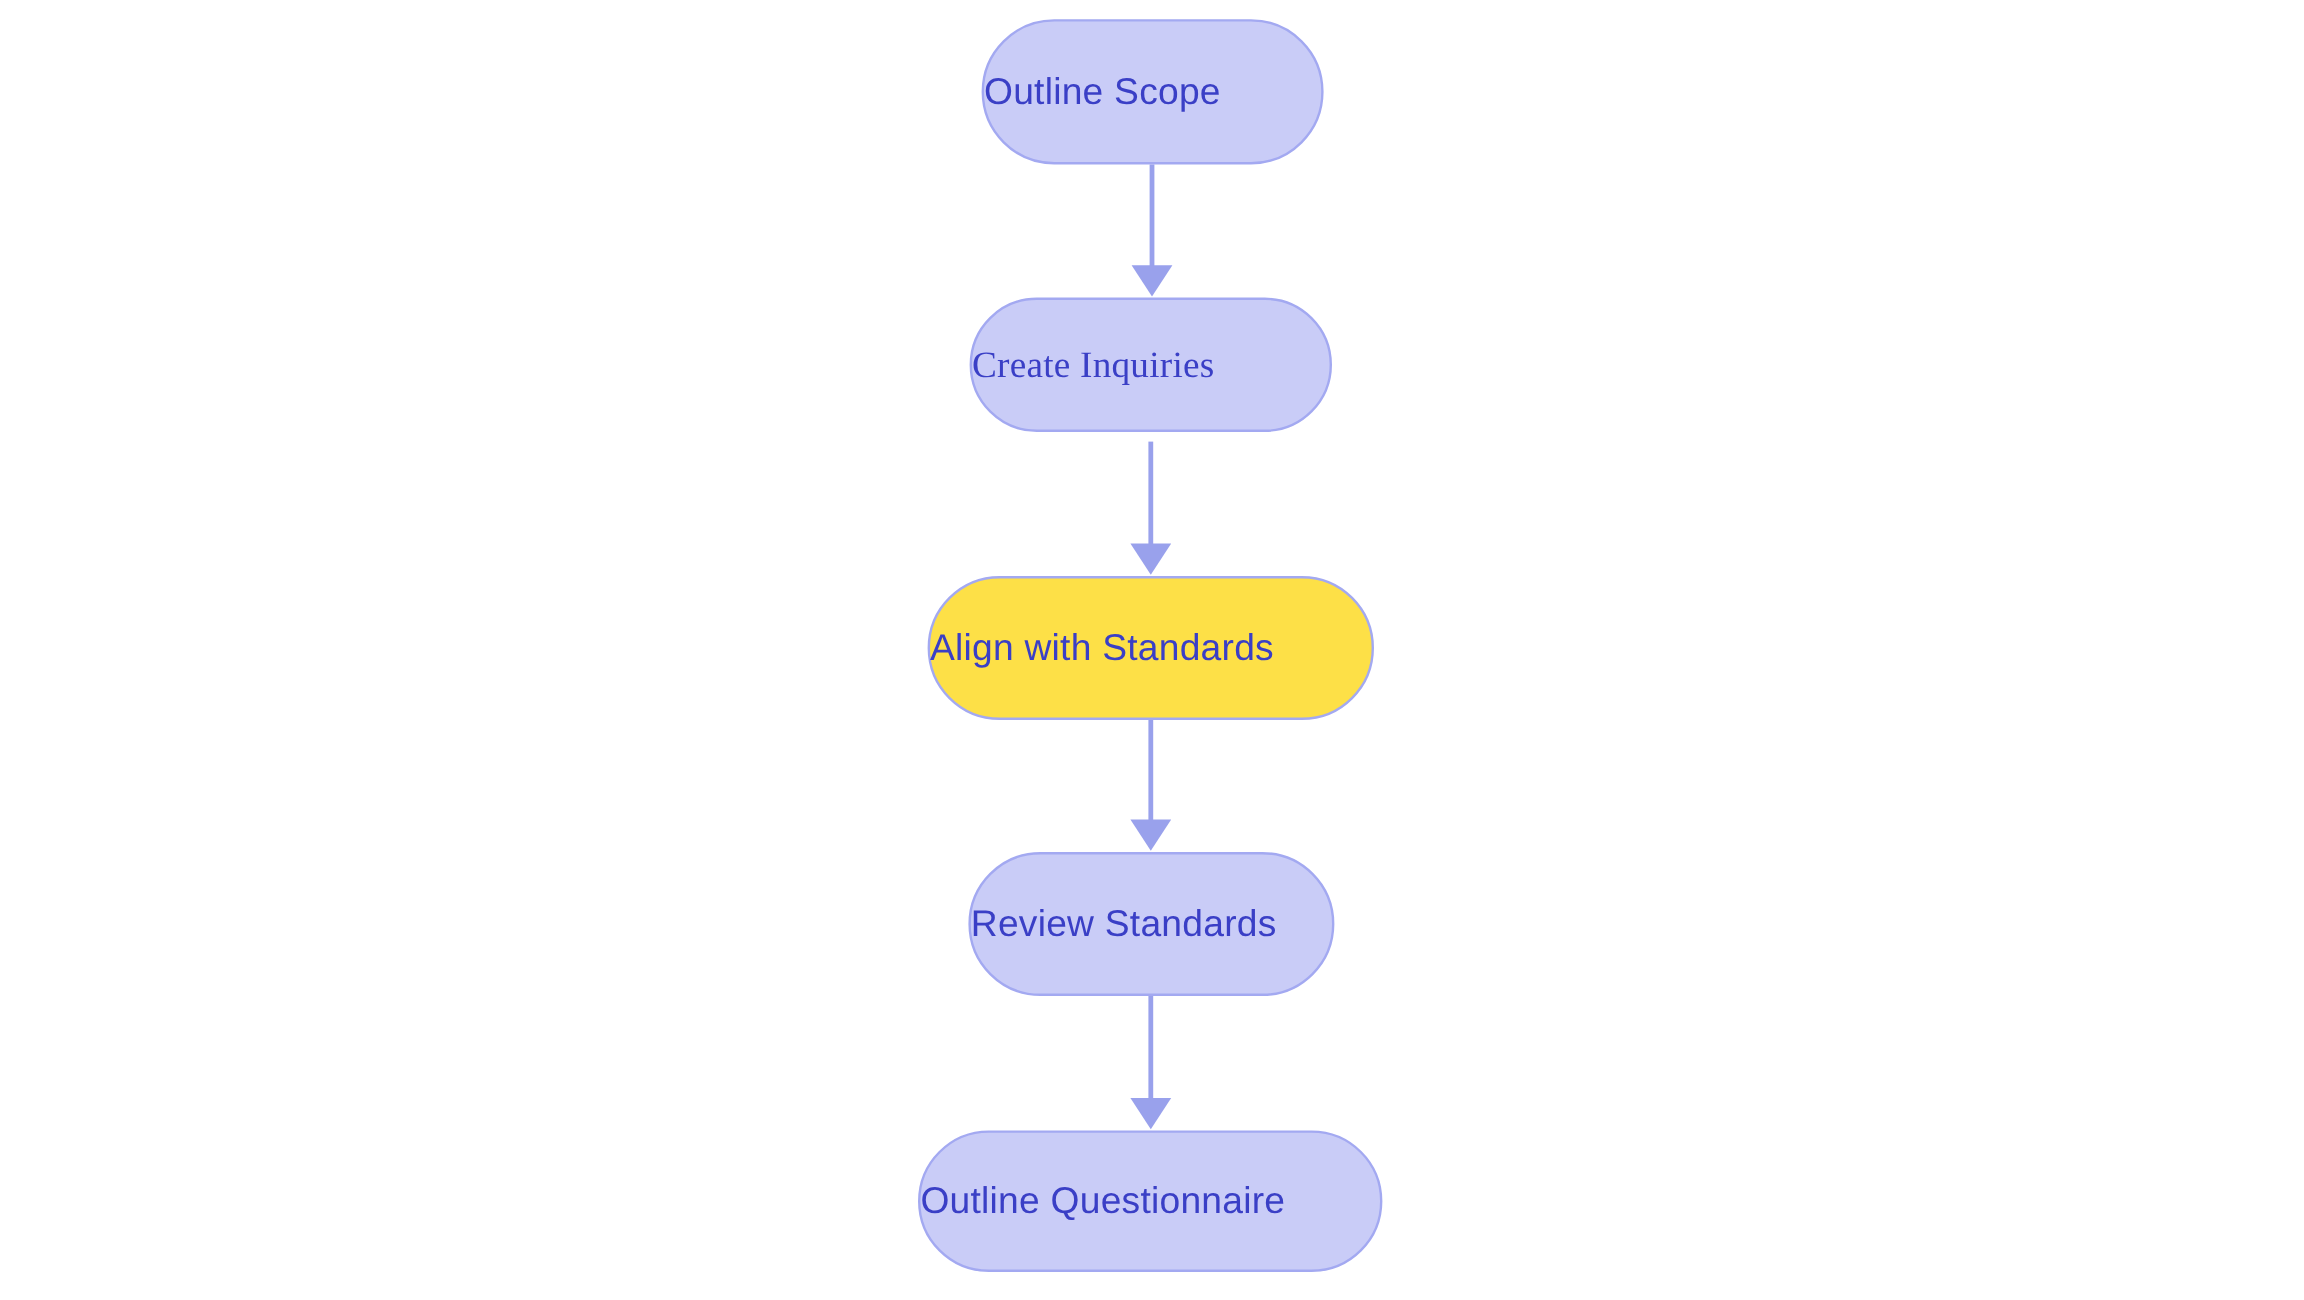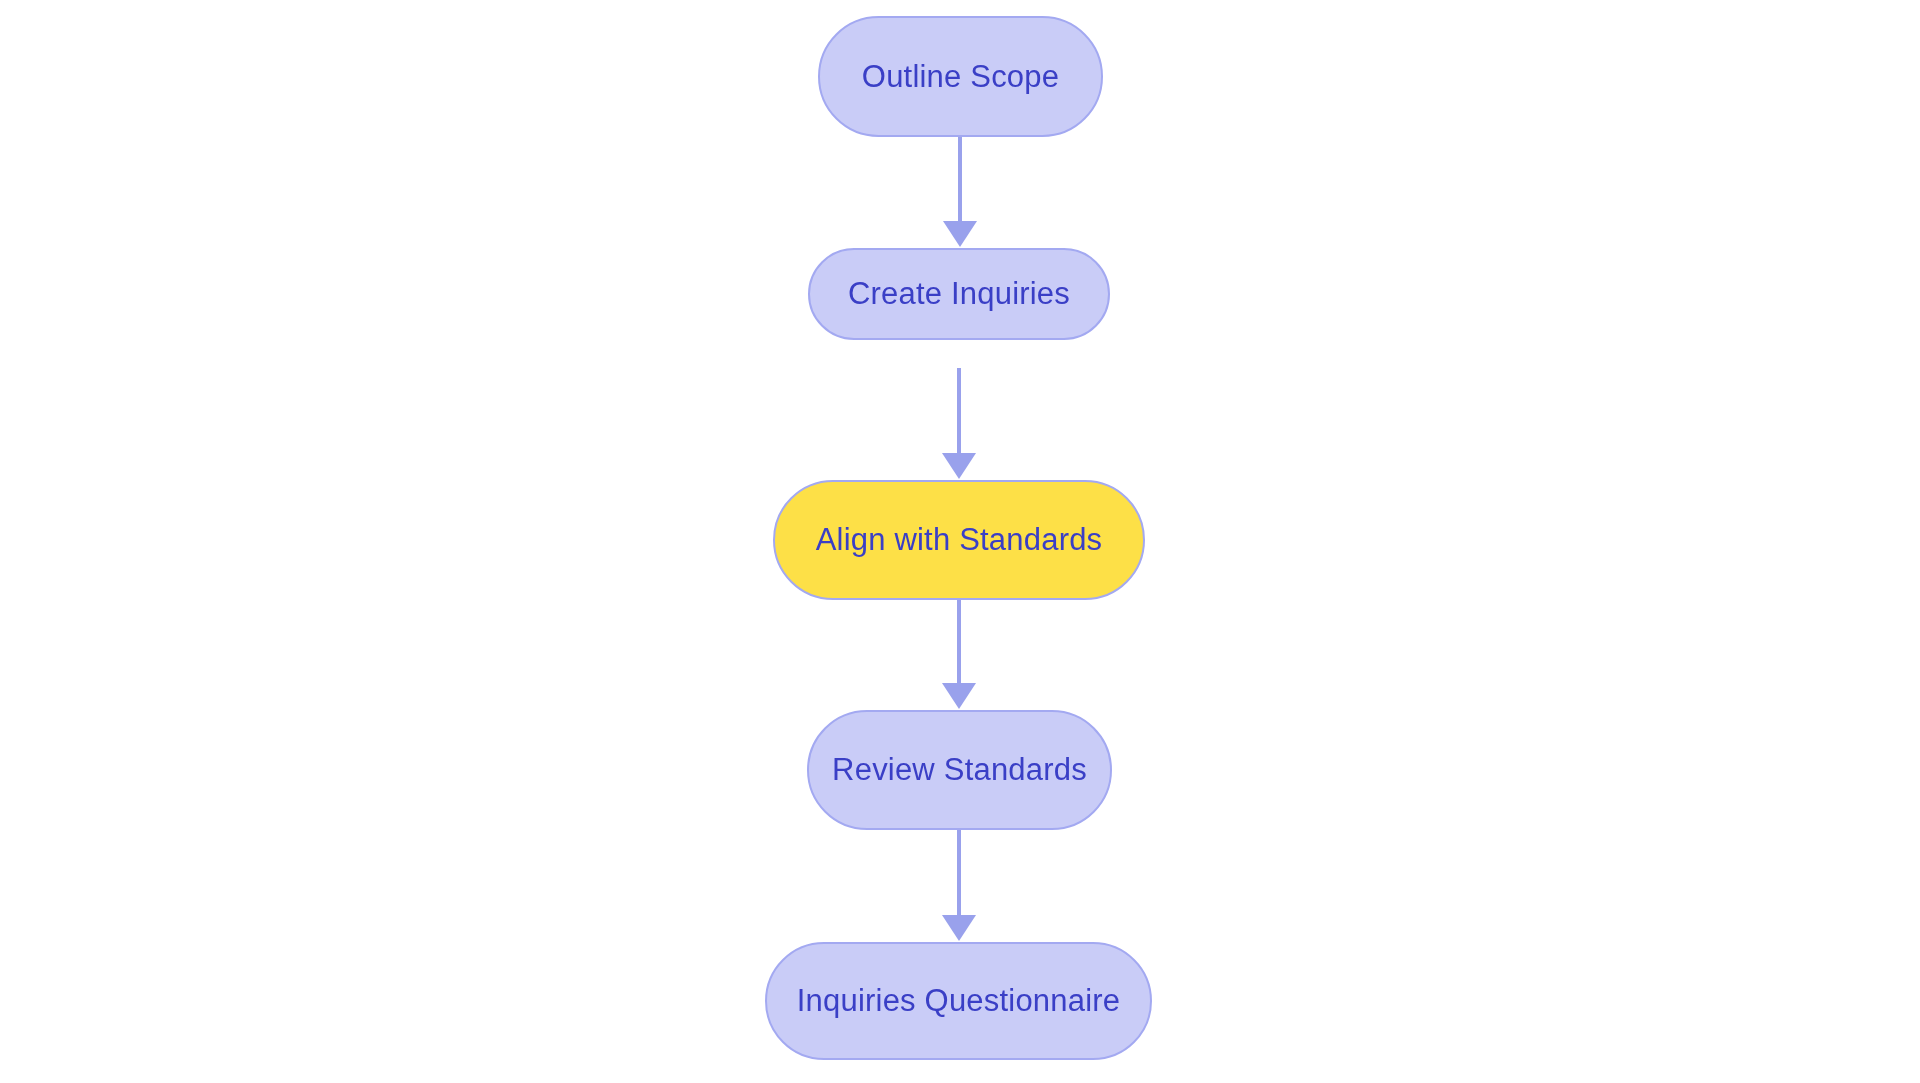--- a/index.html
+++ b/index.html
@@ -25,21 +25,20 @@
     height: 1083px;
     pointer-events: none;
   }
   .flow-node {
     position: absolute;
     box-sizing: border-box;
     border-radius: 999px;
     border: 2px solid transparent;
     display: flex;
     align-items: center;
-    justify-content: center;
     text-align: center;
   }
   .flow-node .node-label {
     font-size: 31px;
     font-weight: 400;
     letter-spacing: 0.2px;
     line-height: 1.2;
     white-space: nowrap;
   }
 </style>
@@ -62,26 +61,26 @@
       </g>
       <g>
         <line x1="959" x2="959" y1="830" y2="917" stroke="#99a1ec" stroke-width="4"></line>
         <polygon points="942,915 976,915 959,941" fill="#99a1ec"></polygon>
       </g>
     </svg>
   <div id="nodes-layer">
       <div class="flow-node" style="left: 818px; top: 16px; width: 285px; height: 121px; background: rgb(201, 204, 247); border-color: rgb(163, 169, 241);">
         <span class="node-label" style="color: rgb(58, 63, 198);">Outline Scope</span>
       </div>
-      <div class="flow-node" style="left: 808px; top: 248px; width: 302px; height: 92px; background: rgb(201, 204, 247); border-color: rgb(163, 169, 241);">
+      <div class="flow-node" style="left: 808px; top: 248px; width: 302px; height: 112px; background: rgb(201, 204, 247); border-color: rgb(163, 169, 241); font-family: Liberation Serif, serif;">
         <span class="node-label" style="color: rgb(58, 63, 198);">Create Inquiries</span>
       </div>
       <div class="flow-node" style="left: 773px; top: 480px; width: 372px; height: 120px; background: #fde047; border-color: rgb(163, 169, 241);">
         <span class="node-label" style="color: rgb(58, 63, 198);">Align with Standards</span>
       </div>
       <div class="flow-node" style="left: 807px; top: 710px; width: 305px; height: 120px; background: rgb(201, 204, 247); border-color: rgb(163, 169, 241);">
         <span class="node-label" style="color: rgb(58, 63, 198);">Review Standards</span>
       </div>
       <div class="flow-node" style="left: 765px; top: 942px; width: 387px; height: 118px; background: rgb(201, 204, 247); border-color: rgb(163, 169, 241);">
-        <span class="node-label" style="color: rgb(58, 63, 198);">Inquiries Questionnaire</span>
+        <span class="node-label" style="color: rgb(58, 63, 198);">Outline Questionnaire</span>
       </div>
     </div>
 </div>
 
 </body></html>

